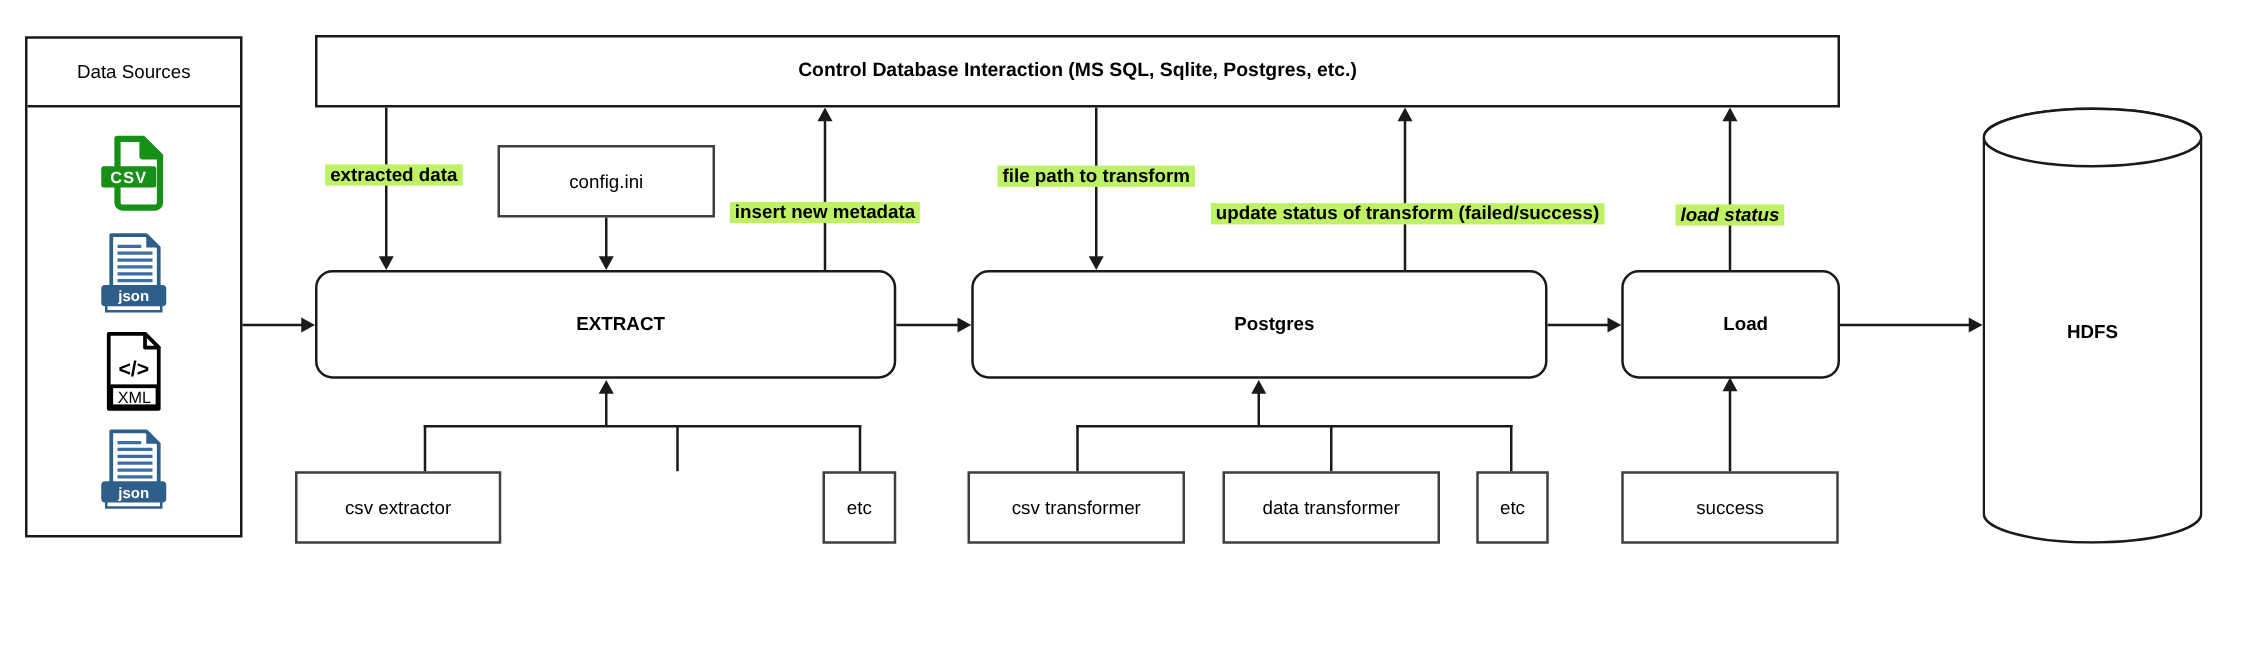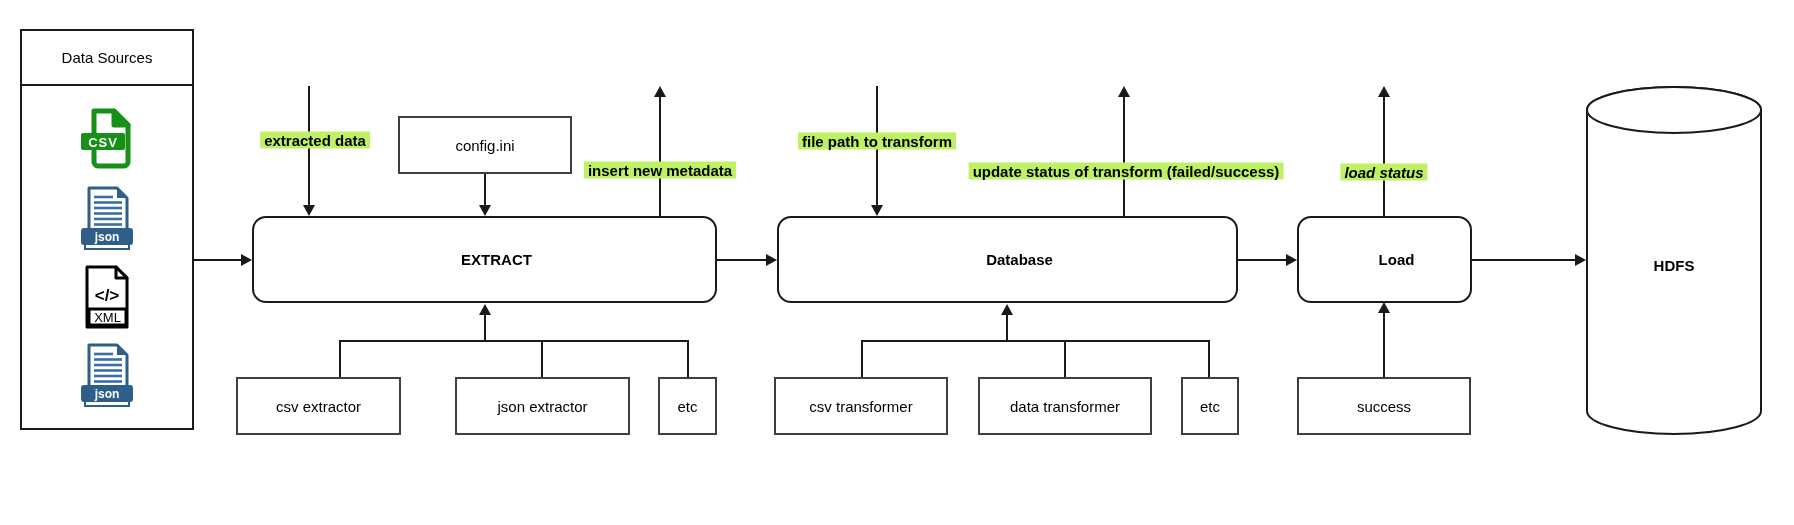--- a/index.html
+++ b/index.html
@@ -100,29 +100,29 @@
           <line x1="17" y1="39.5" x2="45" y2="39.5"></line>
         </g>
         <rect x="8" y="58" width="44" height="6" fill="#ffffff" stroke="#2e5f8a" stroke-width="2"></rect>
         <rect x="4" y="43" width="52" height="17" rx="3" fill="#2e5f8a"></rect>
         <text x="30" y="56" text-anchor="middle" font-family="Liberation Sans, sans-serif" font-size="12" font-weight="bold" fill="#ffffff">json</text>
       </svg>
 
     </div>
   </div>
 
+  <div class="box blackborder" id="top-bar">Control Database Interaction (MS SQL, Sqlite, Postgres, etc.)</div>
 
   <div class="box" id="config-box">config.ini</div>
 
   <div class="box rounded" id="extract">EXTRACT</div>
-  <div class="box rounded" id="transform">Database</div>
+  <div class="box rounded" id="transform">Postgres</div>
   <div class="box rounded" id="load">Load</div>
 
   <div class="box" id="csv-extractor">csv extractor</div>
-  <div class="box" id="json-extractor">json extractor</div>
   <div class="box" id="etc-extractor">etc</div>
   <div class="box" id="csv-transformer">csv transformer</div>
   <div class="box" id="json-transformer">data transformer</div>
   <div class="box" id="etc-transformer">etc</div>
   <div class="box" id="parquets">success</div>
 
   <svg id="hdfs-wrap" viewBox="0 0 176 350">
     <path d="M1 25 A87 23 0 0 1 175 25 L175 326 A87 23 0 0 1 1 326 Z" fill="#ffffff" stroke="#1a1a1a" stroke-width="2"></path>
     <ellipse cx="88" cy="25" rx="87" ry="23" fill="#ffffff" stroke="#1a1a1a" stroke-width="2"></ellipse>
   </svg>

